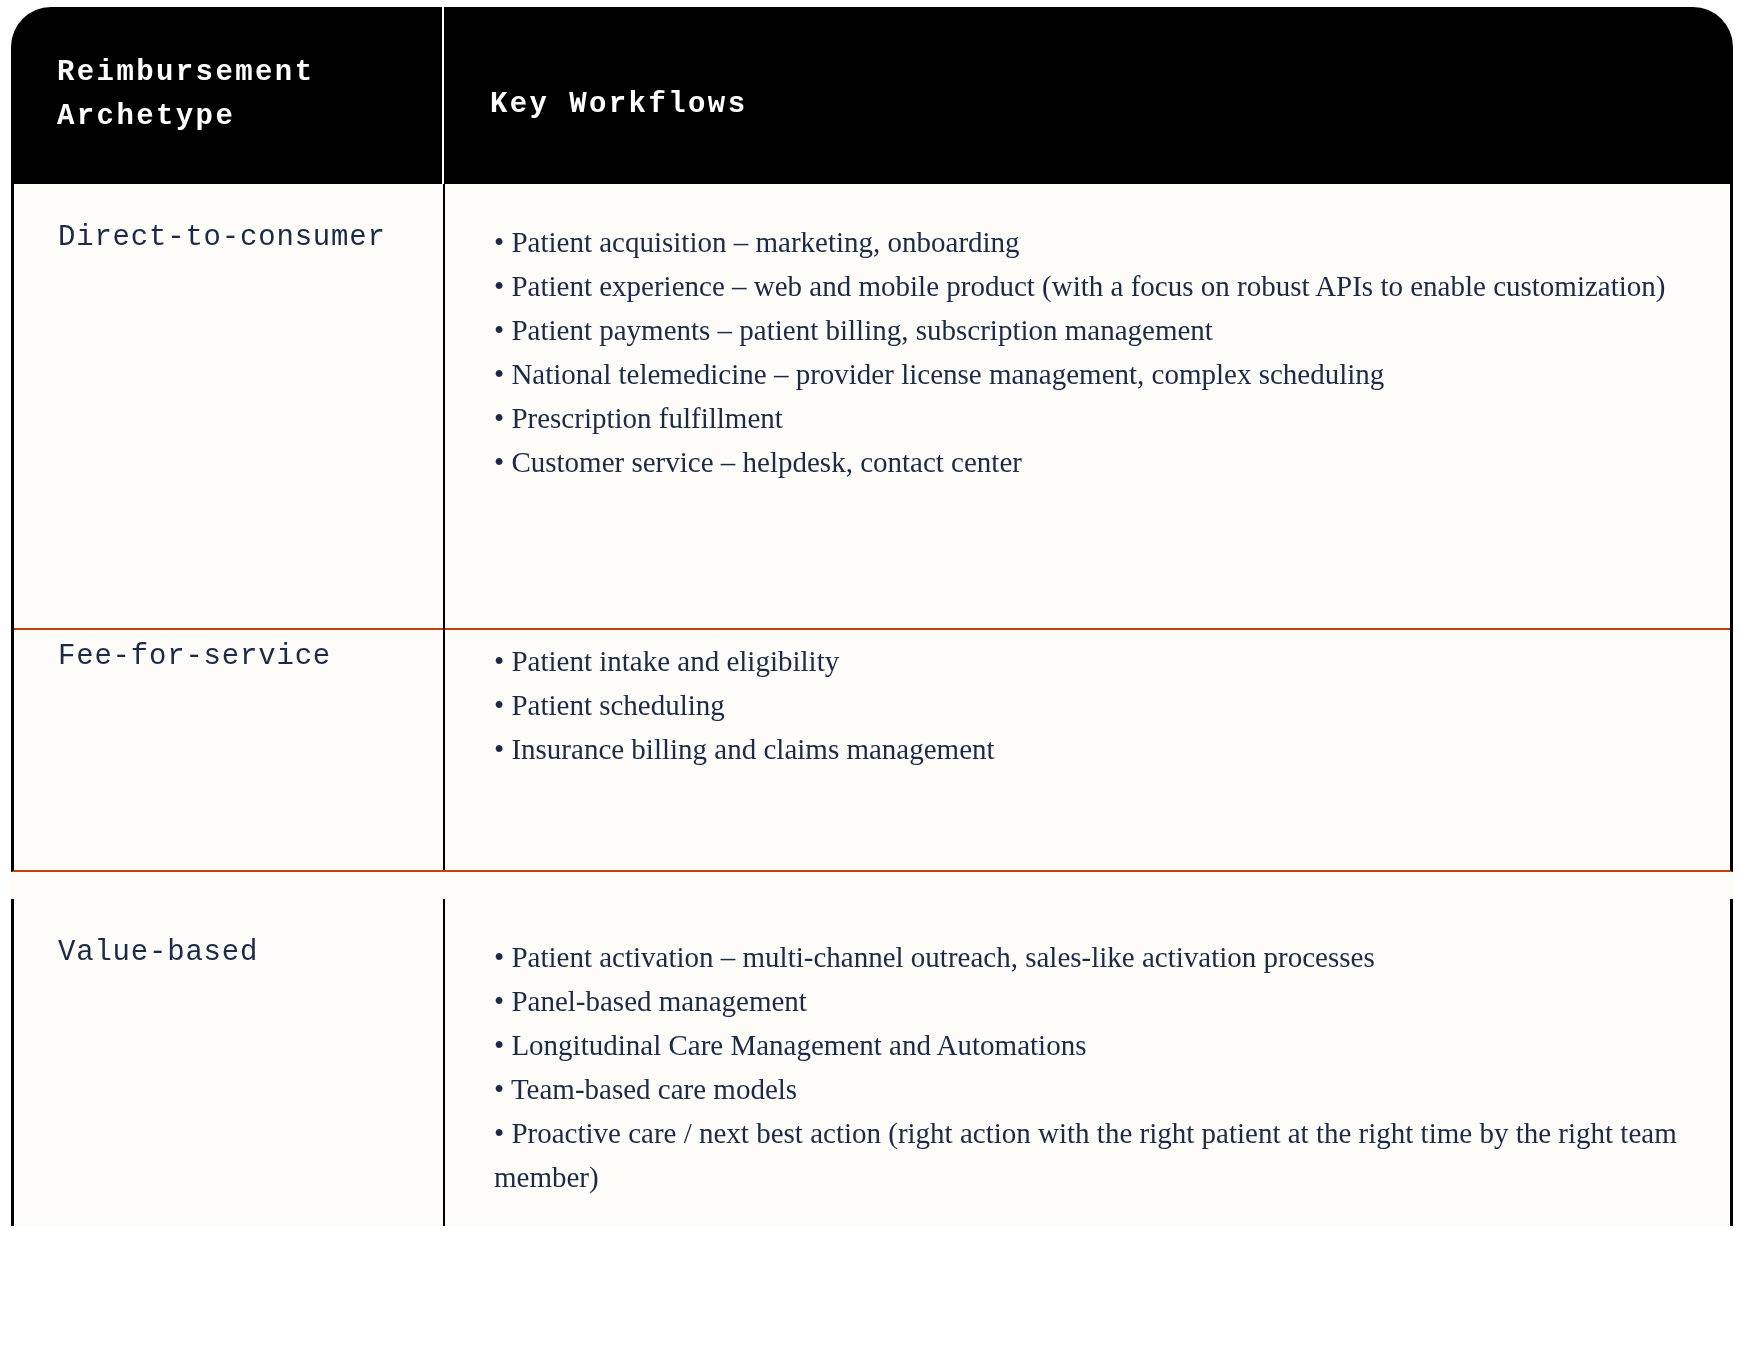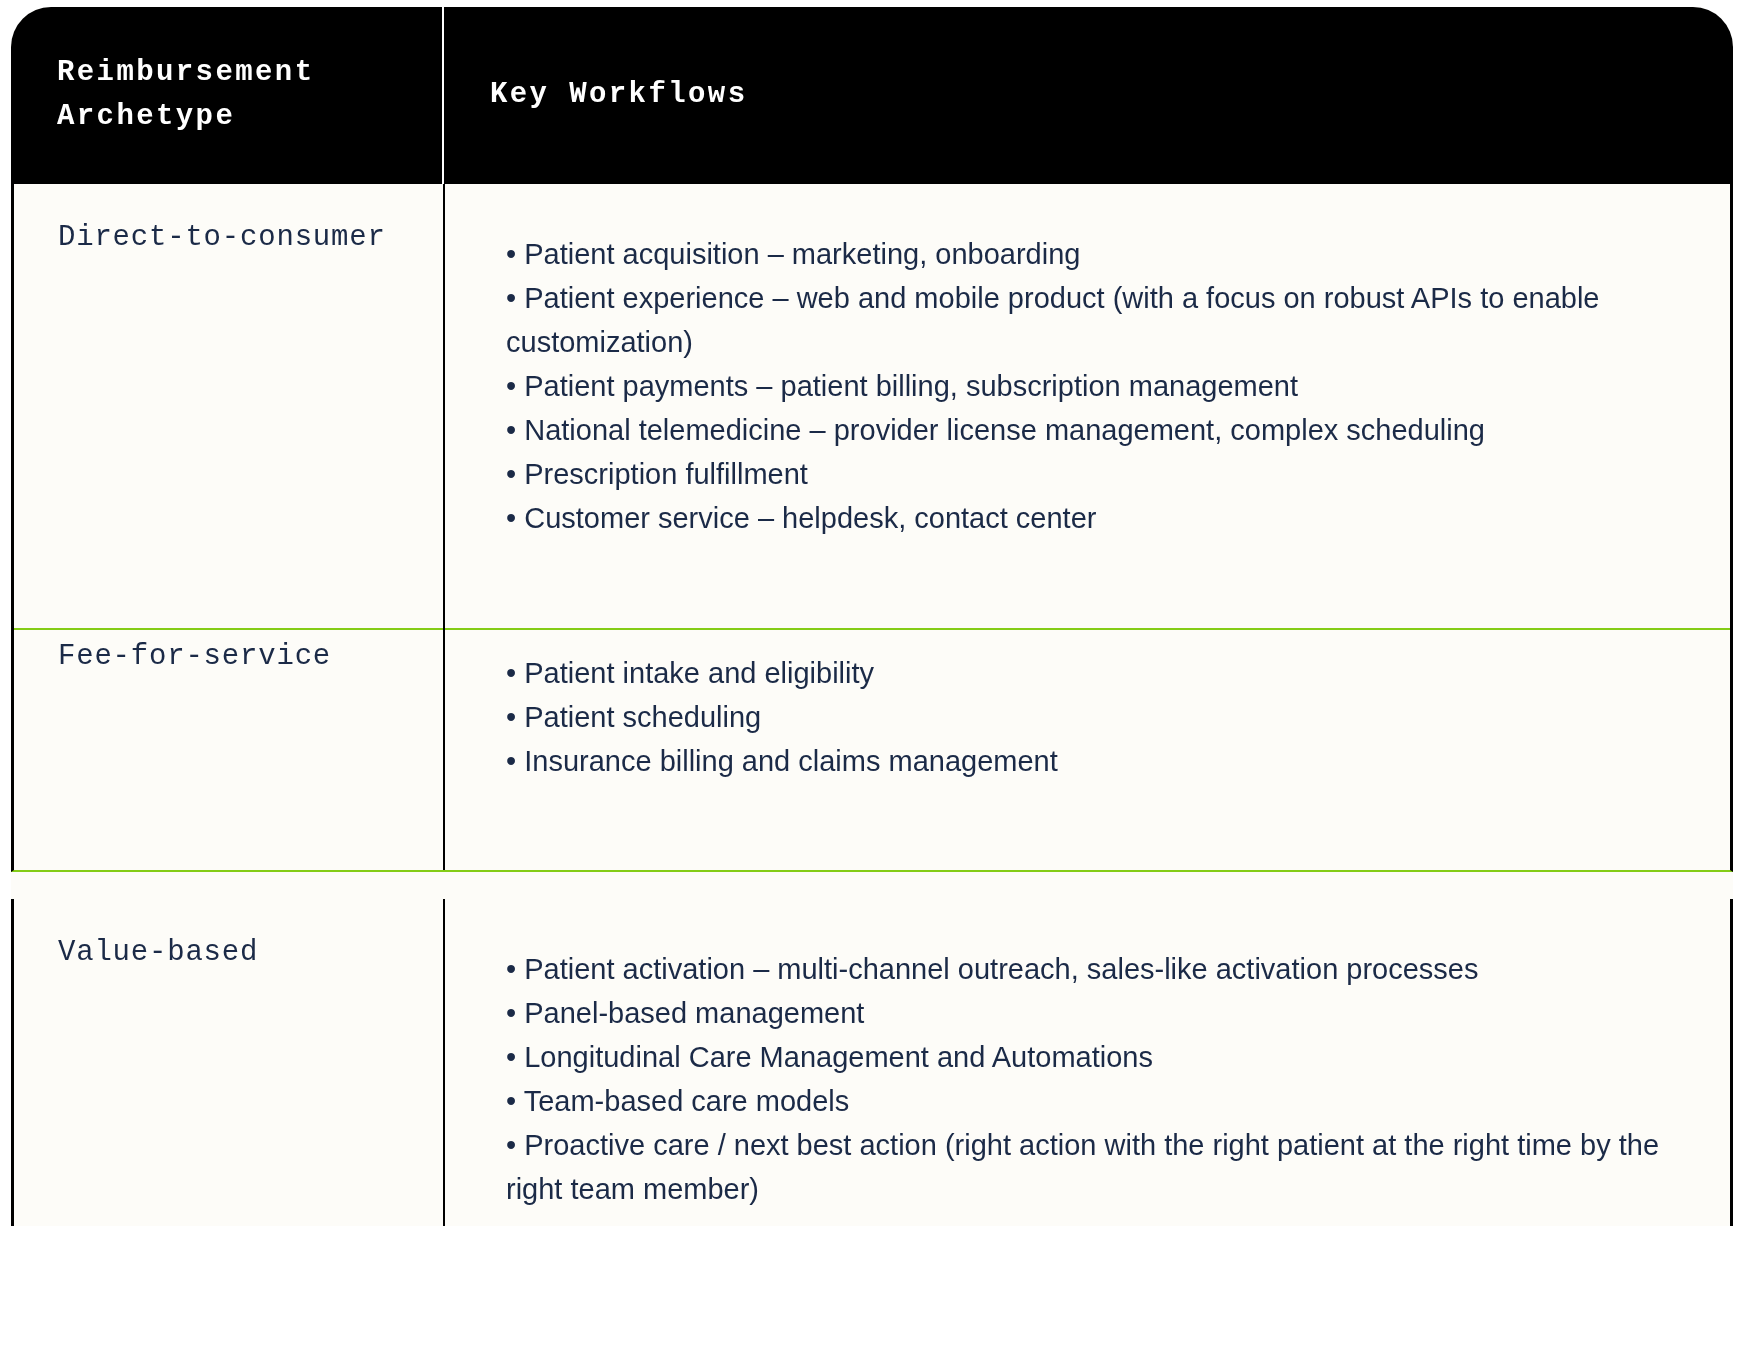--- a/index.html
+++ b/index.html
@@ -52,31 +52,31 @@
       color: #ffffff;
       white-space: pre-wrap;
     }
     .hcell.c1 {
       left: 46px;
       top: 44px;
       width: 340px;
     }
     .hcell.c2 {
       left: 479px;
-      top: 66px;
+      top: 76px;
       width: 1200px;
     }
     .row {
       position: absolute;
       left: 0;
       width: 100%;
       box-sizing: border-box;
       border-left: 3px solid #000;
       border-right: 3px solid #000;
-      border-bottom: 2px solid #84cc16;
+      border-bottom: 2px solid #c2410c;
     }
     .row .vline {
       position: absolute;
       left: 429px;
       top: 0;
       bottom: 0;
       width: 2px;
       background: #000;
     }
     .row.last {
@@ -91,24 +91,24 @@
       font-size: 29px;
       line-height: 44px;
       color: #1b2a47;
       letter-spacing: 0.8px;
     }
     .cell-items {
       position: absolute;
       left: 476px;
       top: 32px;
       width: 1200px;
-      margin: 16px;
+      margin: 4px;
       padding: 0;
       list-style: none;
-      font-family: Liberation Sans, sans-serif;
+      font-family: Liberation Serif, serif;
       font-size: 29px;
       line-height: 44px;
       color: #1b2a47;
       letter-spacing: 0px;
     }
     .cell-items li {
       margin: 0;
       padding: 0;
     }
     .bullet {

